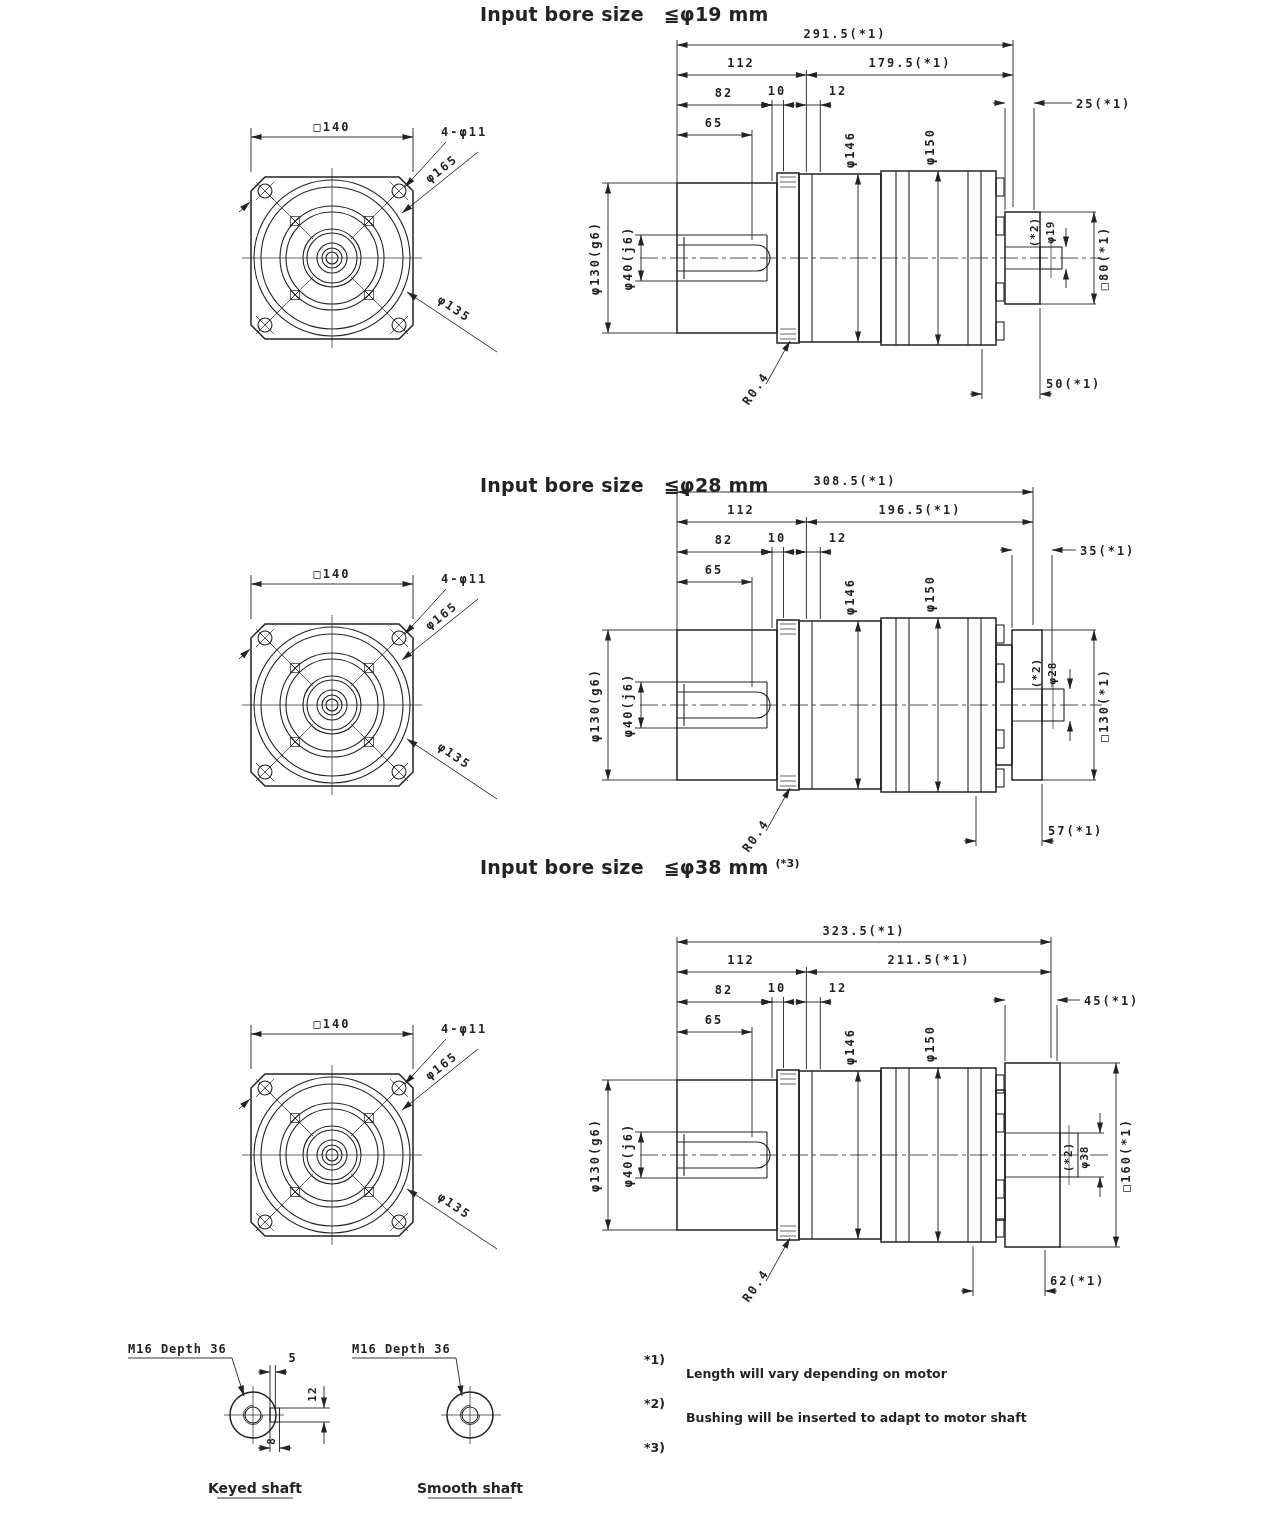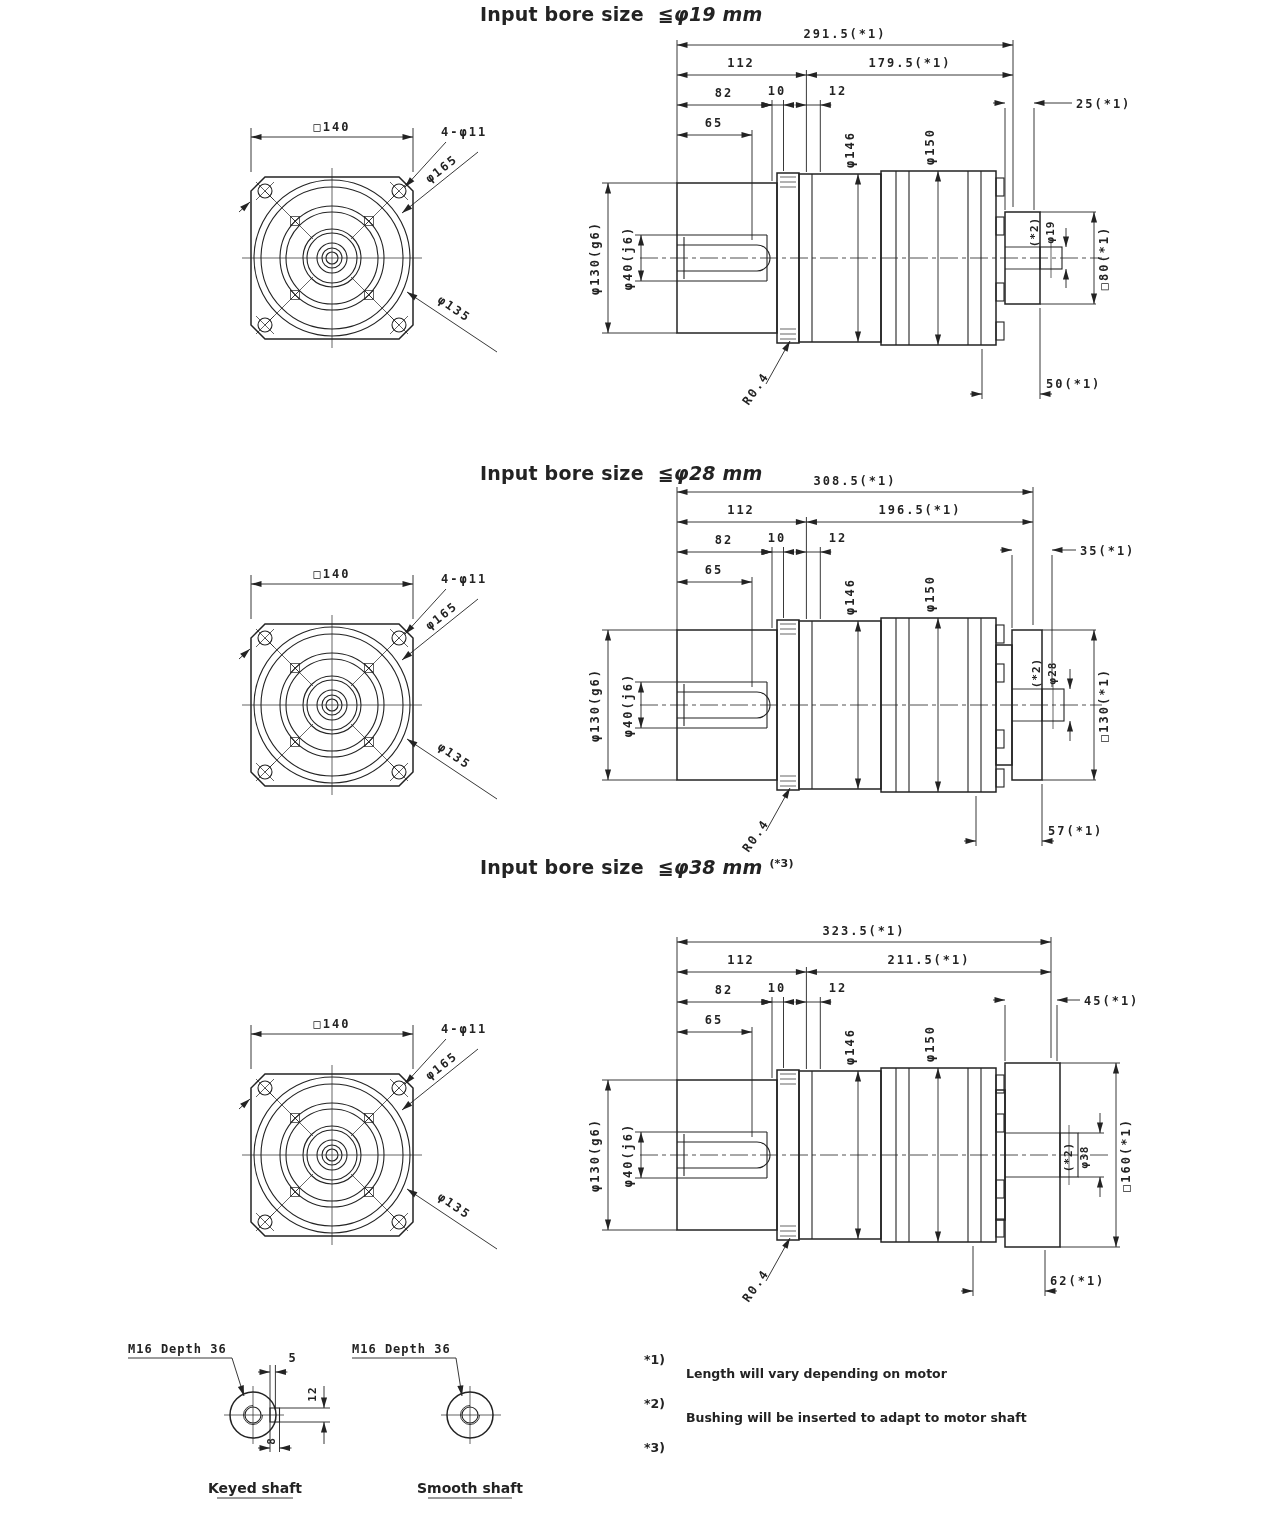--- a/index.html
+++ b/index.html
@@ -13,21 +13,21 @@
   .xl{stroke:#232323;stroke-width:0.7;fill:none;}
   .cl{stroke:#232323;stroke-width:0.8;fill:none;stroke-dasharray:18 4 4 4;}
   text{fill:#232323;}
   .dt{font-family:"DejaVu Sans Mono",monospace;font-weight:bold;font-size:12px;letter-spacing:2px;}
   .dts{font-family:"DejaVu Sans Mono",monospace;font-weight:bold;font-size:11px;letter-spacing:1px;}
   .dtm{font-family:"DejaVu Sans Mono",monospace;font-weight:bold;font-size:12px;letter-spacing:1px;}
   .vlabel{font-family:"DejaVu Sans",sans-serif;font-weight:bold;font-size:14px;}
   .mid{text-anchor:middle;}
   
   .sec-title{position:absolute;left:480px;font-weight:bold;font-size:19px;letter-spacing:0.2px;white-space:nowrap;}
-  .sec-title .limit{margin-left:14px;font-style:italic;}
+  .sec-title .limit{margin-left:20px;}
   .sec-title sup{font-size:11px;}
   .footnotes{position:absolute;left:644px;top:1352px;width:470px;}
   .fn{display:flex;gap:18px;margin-bottom:13px;font-weight:bold;font-size:12.5px;line-height:1.35;}
   .fn .ref{min-width:24px;flex:0 0 auto;}
   .fn .txt{max-width:420px;margin-top:14px;}
 </style>
 </head>
 <body>
 
 <div class="stage">
@@ -324,21 +324,21 @@
     <path class="tl" d="M352,1358 H456"></path>
     <line class="tl" x1="456" y1="1358" x2="462" y2="1396" marker-end="url(#ar)"></line>
     <text class="vlabel mid" x="470" y="1493">Smooth shaft</text>
     <path class="tl" d="M428,1498 H512"></path>
   </g>
 </svg>
 
 <div class="sec-title" style="top:3px">
   <span>Input bore size</span><span class="limit">≦φ19 mm</span><sup></sup>
 </div>
-<div class="sec-title" style="top:462px">
+<div class="sec-title" style="top:474px">
   <span>Input bore size</span><span class="limit">≦φ28 mm</span><sup></sup>
 </div>
 <div class="sec-title" style="top:856px">
   <span>Input bore size</span><span class="limit">≦φ38 mm</span> <sup>(*3)</sup>
 </div>
 
 <div class="footnotes">
   <div class="fn">
     <span class="ref">*1)</span>
     <span class="txt">Length will vary depending on motor</span>

